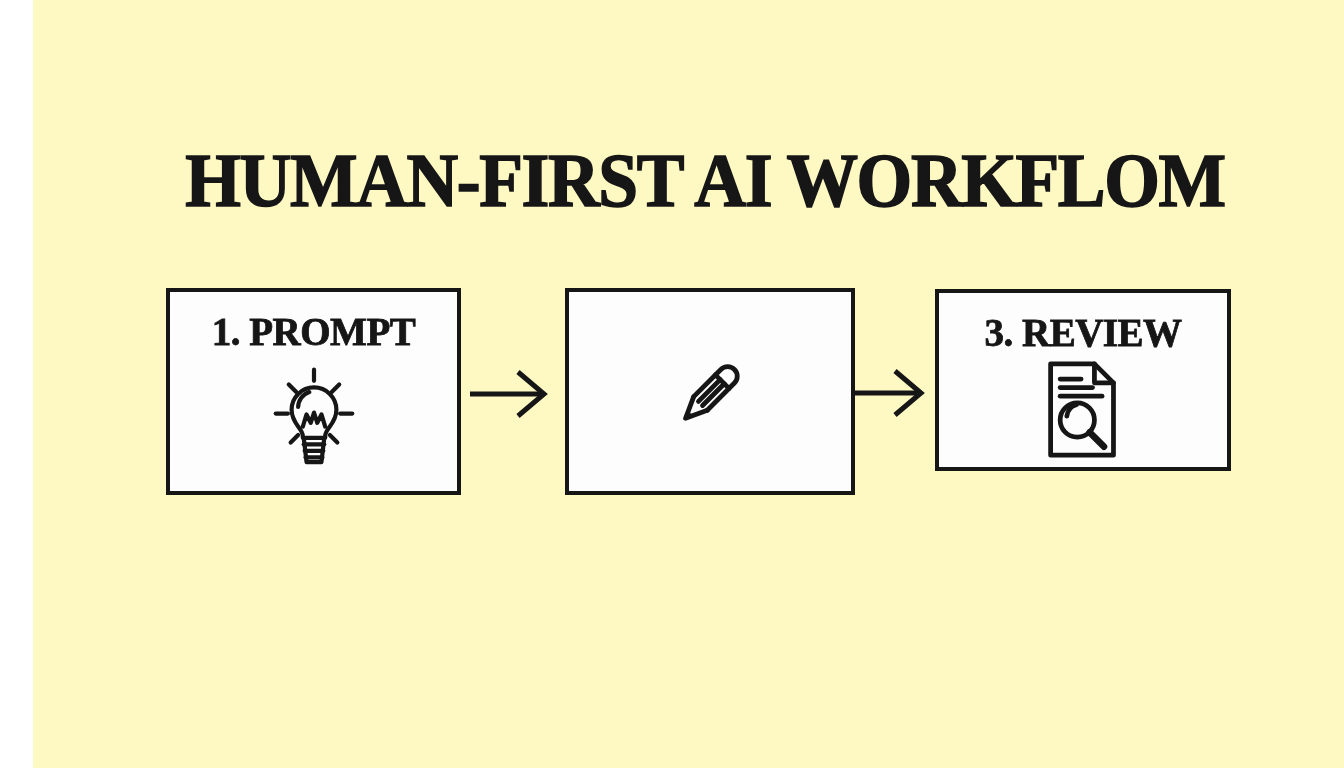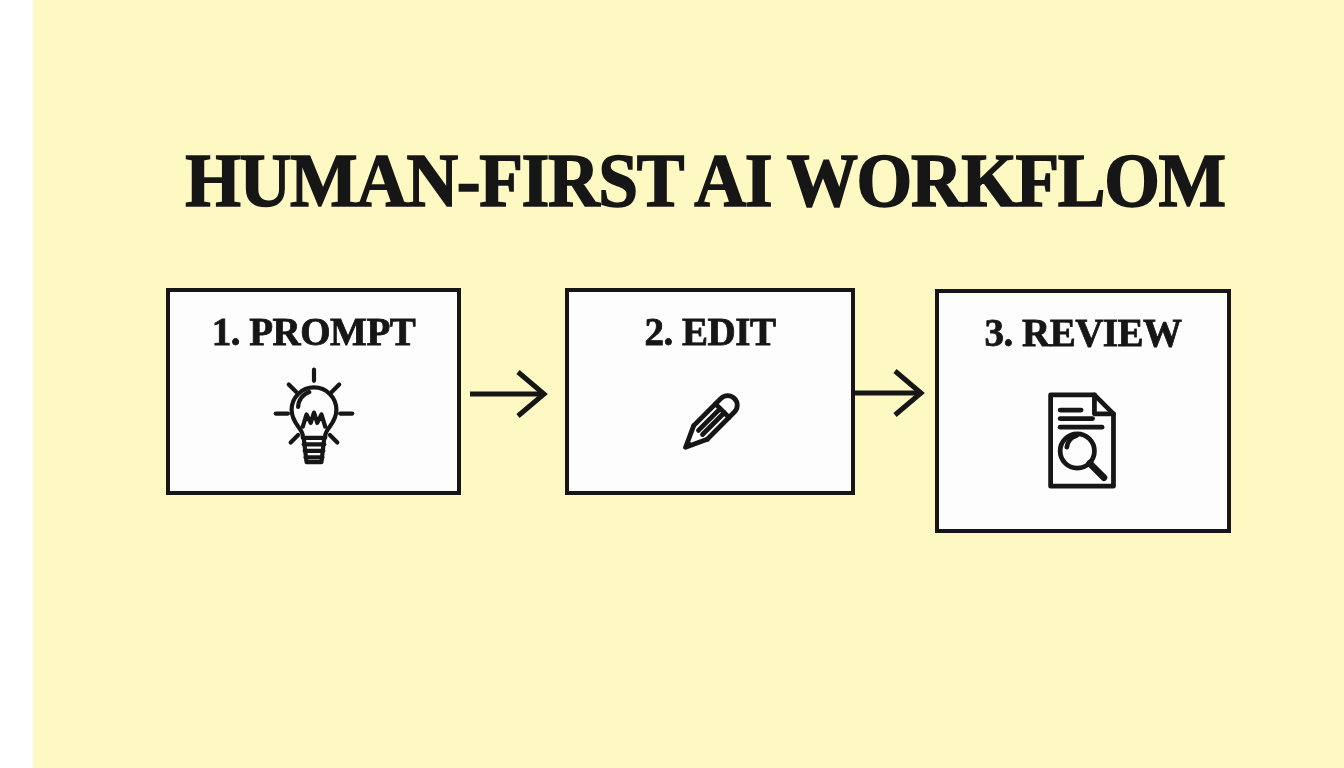--- a/index.html
+++ b/index.html
@@ -31,21 +31,21 @@
     position: absolute;
     box-sizing: border-box;
     border: 4px solid #161616;
     background: #fdfdfd;
     display: flex;
     flex-direction: column;
     align-items: center;
   }
   .box-1 { left: 133px; top: 288px; width: 295px; height: 207px; }
   .box-2 { left: 532px; top: 288px; width: 290px; height: 207px; }
-  .box-3 { left: 902px; top: 289px; width: 296px; height: 244px; }
+  .box-3 { left: 902px; top: 289px; width: 296px; height: 182px; }
   .step-label {
     margin-top: 20px;
     font-size: 39px;
     line-height: 1;
     font-weight: bold;
     letter-spacing: -0.5px;
     -webkit-text-stroke: 0.8px #161616;
     white-space: nowrap;
   }
   .step-icon {
@@ -96,21 +96,20 @@
   </div>
 
   <div class="arrow arrow-1">
     <svg width="84" height="50" viewBox="0 0 84 50" fill="none" stroke="#161616" stroke-width="5">
       <line x1="0" y1="25" x2="72" y2="25"></line>
       <polyline points="48,3 74,25 48,47"></polyline>
     </svg>
   </div>
 
   <div class="step-box box-2">
-    <div class="step-label">2. EDIT</div>
     <div class="step-icon">
       <svg class="icon-svg" width="96" height="98" viewBox="0 0 100 100" fill="none" stroke="#161616" stroke-width="5" stroke-linecap="round" stroke-linejoin="round">
         <g transform="rotate(45 50 52)">
 
           <path d="M40 66 L40 26 A10 10 0 0 1 60 26 L60 66"></path>
 
           <path d="M40 34 H60"></path>
 
           <path d="M47 34 V66"></path>
           <path d="M53 34 V66"></path>

